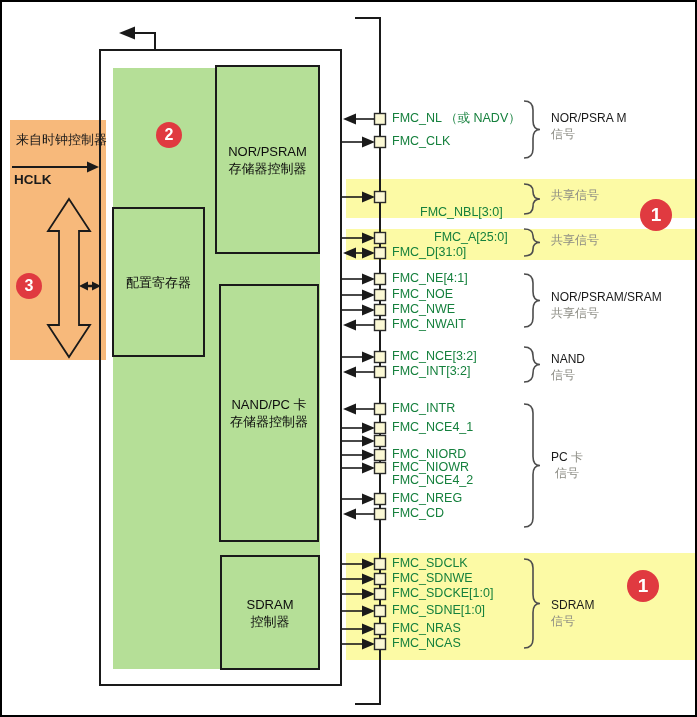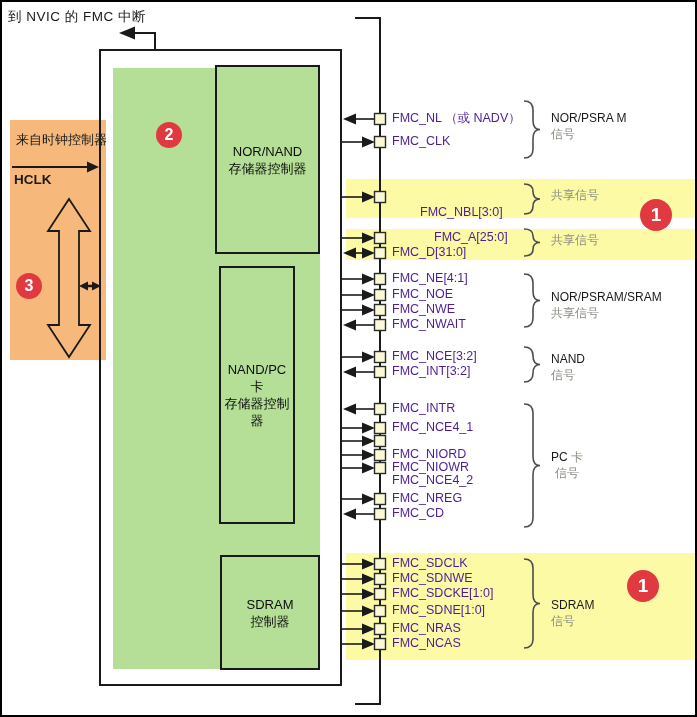--- a/index.html
+++ b/index.html
@@ -15,54 +15,56 @@
          display:flex; flex-direction:column; align-items:center; justify-content:center;
          text-align:center; font-size:13px; line-height:17px; color:#0d0d0d; }
   .orange-box { position:absolute; left:8px; top:118px; width:96px; height:240px;
                 background:var(--orange); }
   .border-patch { position:absolute; left:97px; top:118px; width:2px; height:240px;
                   background:#1a1a1a; }
   .band { position:absolute; left:344px; width:351px; background:var(--yellow); }
   .badge { position:absolute; background:var(--red); color:#fff; border-radius:50%;
            display:flex; align-items:center; justify-content:center; font-weight:bold; }
   .sig-label { position:absolute; left:390px; font-size:12.5px; line-height:17px;
-               white-space:nowrap; color:#4c1d95; }
+               white-space:nowrap; color:#15803d; }
   .grp-label { position:absolute; left:549px; font-size:12px; line-height:15.5px;
                white-space:nowrap; }
   .grp-label .muted { color:#8b8b83; }
   svg.overlay { position:absolute; left:0; top:0; pointer-events:none; }
   .title { position:absolute; left:6px; top:6px; font-size:13.5px; letter-spacing:0.5px; }
   .clock-src { position:absolute; left:14px; top:129px; font-size:13px; }
   .hclk { position:absolute; left:12px; top:170px; font-size:13.5px; font-weight:600; }
 </style>
 </head>
 <body>
 
 <div class="stage" style="--green: #B5DF97; --orange: #F7B97B; --yellow: #FCFAA5; --red: #E03A40;">
 
-  <div class="title">到 NVIC 的 FMC 中断</div>
 
   <div class="fmc-box"></div>
 
   <div class="green-bg"></div>
 
   <div class="band" style="top:177px;height:39px;"></div>
   <div class="band" style="top:227px;height:31px;"></div>
   <div class="band" style="top:551px;height:107px;"></div>
 
   <div class="orange-box"></div>
   <div class="border-patch"></div>
   <div class="clock-src">来自时钟控制器</div>
   <div class="hclk">HCLK</div>
 
   <div class="blk" style="left:213px;top:63px;width:105px;height:189px;">
-    <div>NOR/NAND</div>
+    <div>NOR/PSRAM</div>
     <div>存储器控制器</div>
   </div>
-  <div class="blk" style="left:217px;top:264px;width:76px;height:258px;">
+  <div class="blk" style="left:110px;top:205px;width:93px;height:150px;">
+    <div>配置寄存器</div>
+  </div>
+  <div class="blk" style="left:217px;top:282px;width:100px;height:258px;">
     <div>NAND/PC 卡</div>
     <div>存储器控制器</div>
   </div>
   <div class="blk" style="left:218px;top:553px;width:100px;height:115px;">
     <div>SDRAM</div>
     <div>控制器</div>
   </div>
 
   <div id="gen-labels">
       <div class="sig-label" style="top: 108px;">FMC_NL （或 NADV）</div>

